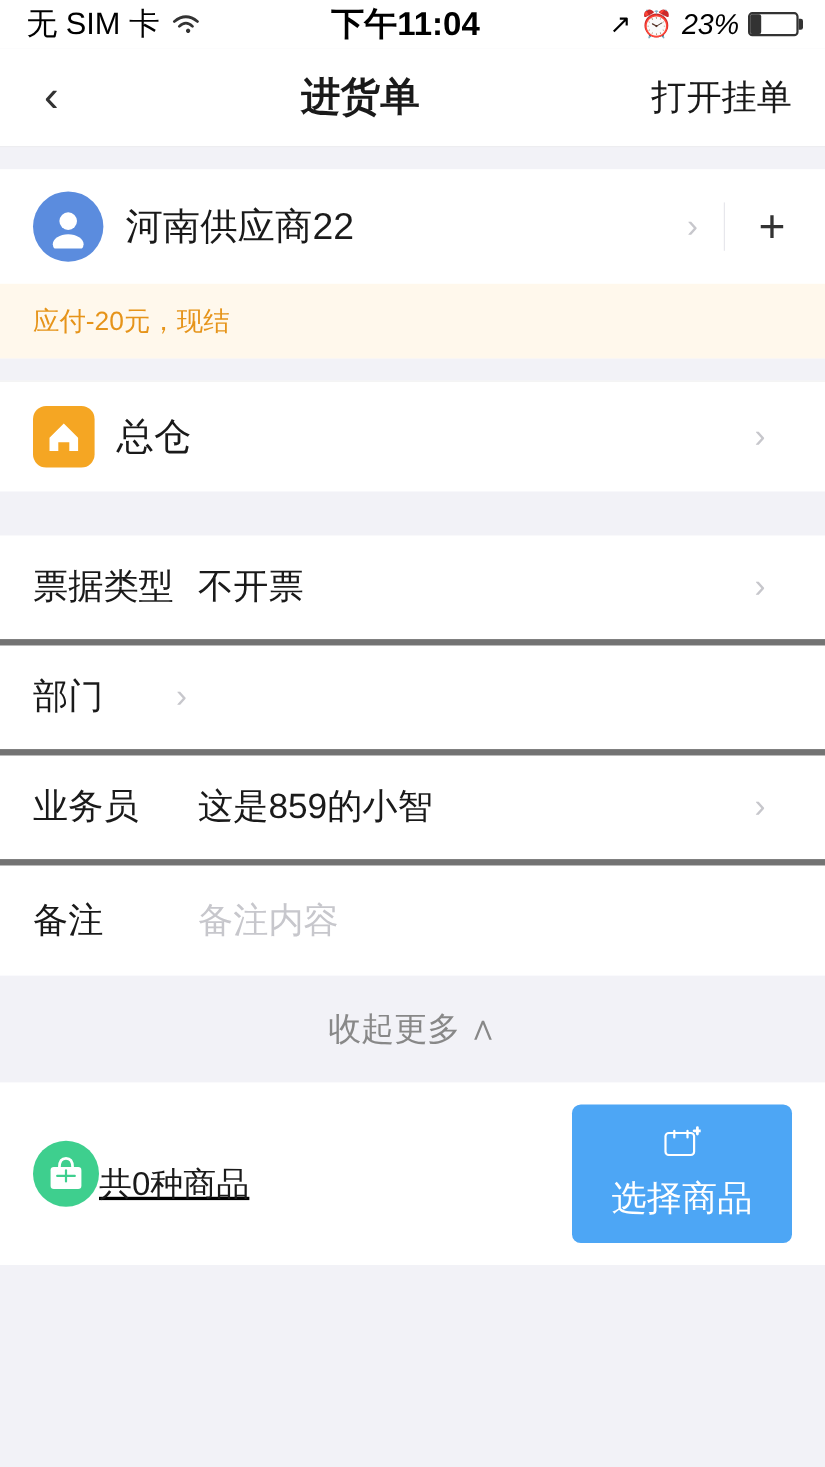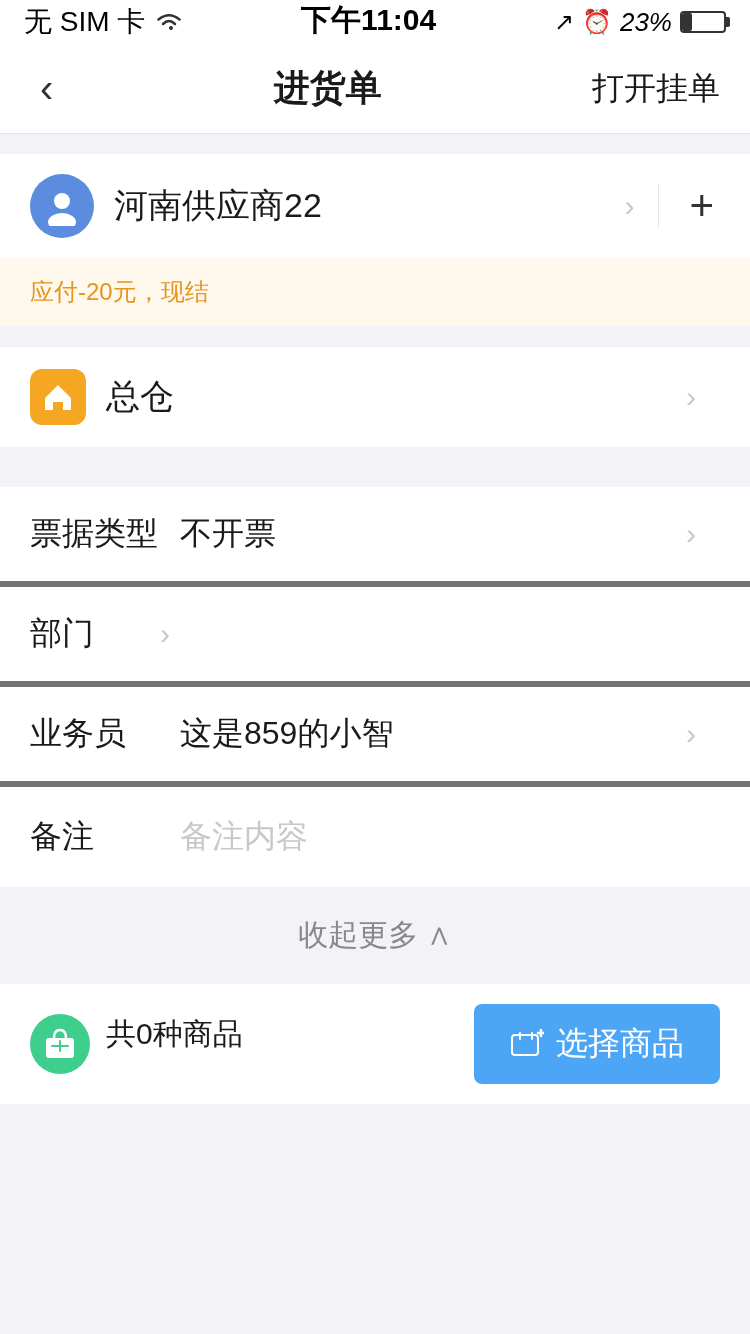--- a/index.html
+++ b/index.html
@@ -11,20 +11,21 @@
       background: #f2f2f7;
       font-size: 32px;
     }
 
     
     .status-bar {
       width: 750px;
       height: 44px;
       background: #fff;
       display: flex;
+      align-items: center;
       justify-content: space-between;
       padding: 0 24px;
       font-size: 28px;
       font-weight: 500;
     }
     .status-left {
       display: flex;
       align-items: center;
       gap: 10px;
       font-size: 28px;
@@ -240,22 +241,22 @@
     .bottom-bar {
       background: #fff;
       padding: 20px 30px;
       display: flex;
       align-items: center;
       justify-content: space-between;
       margin-top: 0;
     }
     .product-count-area {
       display: flex;
-      align-items: flex-start;
-      gap: 16px;
+      align-items: flex-end;
+      text-decoration: underline;
     }
     .product-icon-circle {
       width: 60px;
       height: 60px;
       border-radius: 50%;
       background: #3ecf8e;
       display: flex;
       align-items: center;
       justify-content: center;
     }
@@ -271,20 +272,21 @@
       background: #4da6f5;
       color: #fff;
       font-size: 32px;
       padding: 18px 36px;
       border-radius: 8px;
       display: flex;
       align-items: center;
       gap: 12px;
       cursor: pointer;
       border: none;
+      flex-direction: column;
     }
     .select-product-btn svg {
       width: 34px;
       height: 34px;
     }
 
     
     .page-filler {
       height: 280px;
       background: #f2f2f7;

